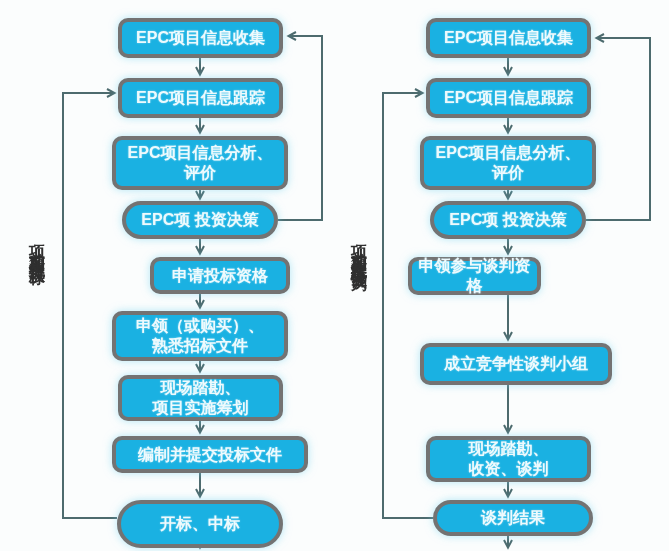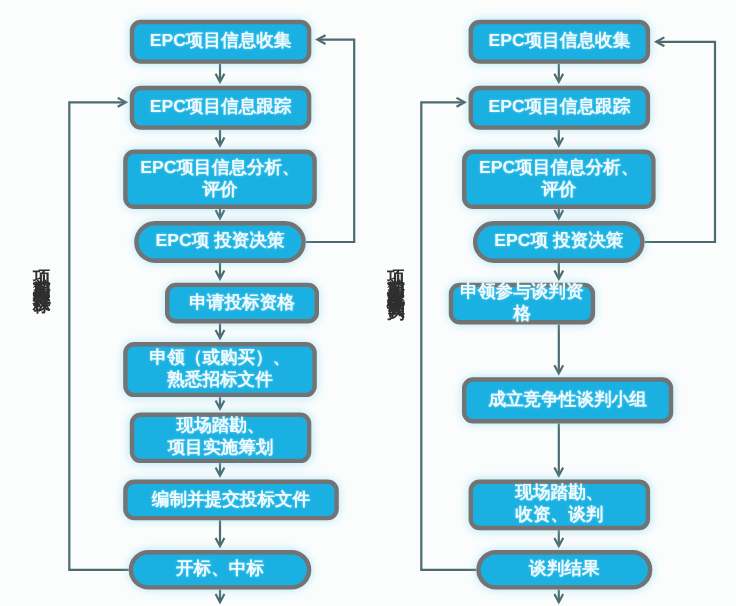--- a/index.html
+++ b/index.html
@@ -77,21 +77,21 @@
   <div class="node rect" style="left:118px;top:78px;width:165px;height:40px;">EPC项目信息跟踪</div>
   <div class="node rect" style="left:112px;top:136px;width:176px;height:54px;">EPC项目信息分析、
 评价</div>
   <div class="node pill" style="left:122px;top:201px;width:156px;height:38px;">EPC项 投资决策</div>
   <div class="node rect" style="left:118px;top:257px;width:140px;height:37px;margin-left:32px;">申请投标资格</div>
   <div class="node rect" style="left:112px;top:311px;width:176px;height:50px;text-align:center;">申领（或购买）、
 熟悉招标文件</div>
   <div class="node rect" style="left:118px;top:375px;width:165px;height:46px;">现场踏勘、
 项目实施筹划</div>
   <div class="node rect" style="left:112px;top:436px;width:196px;height:37px;">编制并提交投标文件</div>
-  <div class="node pill" style="left:117px;top:500px;width:166px;height:36px;">开标、中标</div>
+  <div class="node pill" style="left:117px;top:500px;width:166px;height:48px;">开标、中标</div>
 
   <div class="node rect" style="left:426px;top:18px;width:165px;height:40px;">EPC项目信息收集</div>
   <div class="node rect" style="left:426px;top:78px;width:165px;height:40px;">EPC项目信息跟踪</div>
   <div class="node rect" style="left:420px;top:136px;width:176px;height:54px;">EPC项目信息分析、
 评价</div>
   <div class="node pill" style="left:430px;top:201px;width:156px;height:38px;">EPC项 投资决策</div>
   <div class="node rect" style="left:408px;top:257px;width:133px;height:38px;">申领参与谈判资格</div>
   <div class="node rect" style="left:420px;top:343px;width:192px;height:42px;">成立竞争性谈判小组</div>
   <div class="node rect" style="left:426px;top:436px;width:165px;height:46px;">现场踏勘、
 收资、谈判</div>

